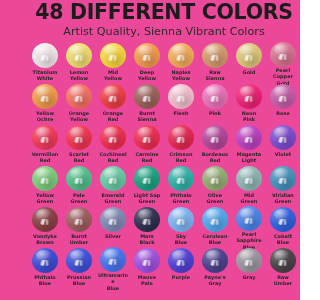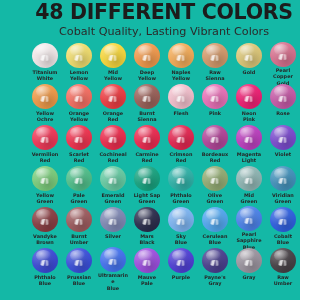--- a/index.html
+++ b/index.html
@@ -13,21 +13,21 @@
     overflow: hidden;
     font-family: "DejaVu Sans", "Liberation Sans", sans-serif;
     -webkit-font-smoothing: antialiased;
   }
   .sheet {
     width: 300px;
     height: 300px;
     box-sizing: border-box;
     display: flex;
     flex-direction: column;
-    background: #14b8a6;
+    background: #ec4899;
     padding-left: 28px;
   }
   .header {
     padding: 2px 4px 0 4px;
     text-align: center;
     flex: 0 0 auto;
   }
   .title {
     font-size: 20.5px;
     font-weight: 700;
@@ -124,21 +124,21 @@
     white-space: pre-line;
   }
 </style>
 </head>
 <body>
 
 <div class="sheet">
 
   <div class="header">
     <div class="title">48 DIFFERENT COLORS</div>
-    <div class="subtitle">Cobalt Quality, Lasting Vibrant Colors</div>
+    <div class="subtitle">Artist Quality, Sienna Vibrant Colors</div>
   </div>
 
   <div class="grid">
       <div class="row">
         <div class="cell">
           <div class="blob-wrap">
             <div class="blob" style="background: radial-gradient(circle at 62% 72%, rgba(0, 0, 0, 0.2) 0%, rgba(0, 0, 0, 0.06) 42%, rgba(0, 0, 0, 0) 70%), radial-gradient(circle at 32% 26%, rgba(255, 255, 255, 0.3) 0%, rgba(255, 255, 255, 0.05) 45%, rgba(255, 255, 255, 0) 72%), rgb(242, 233, 234);"></div>
           </div>
           <div class="label">Titanium
 White</div>

